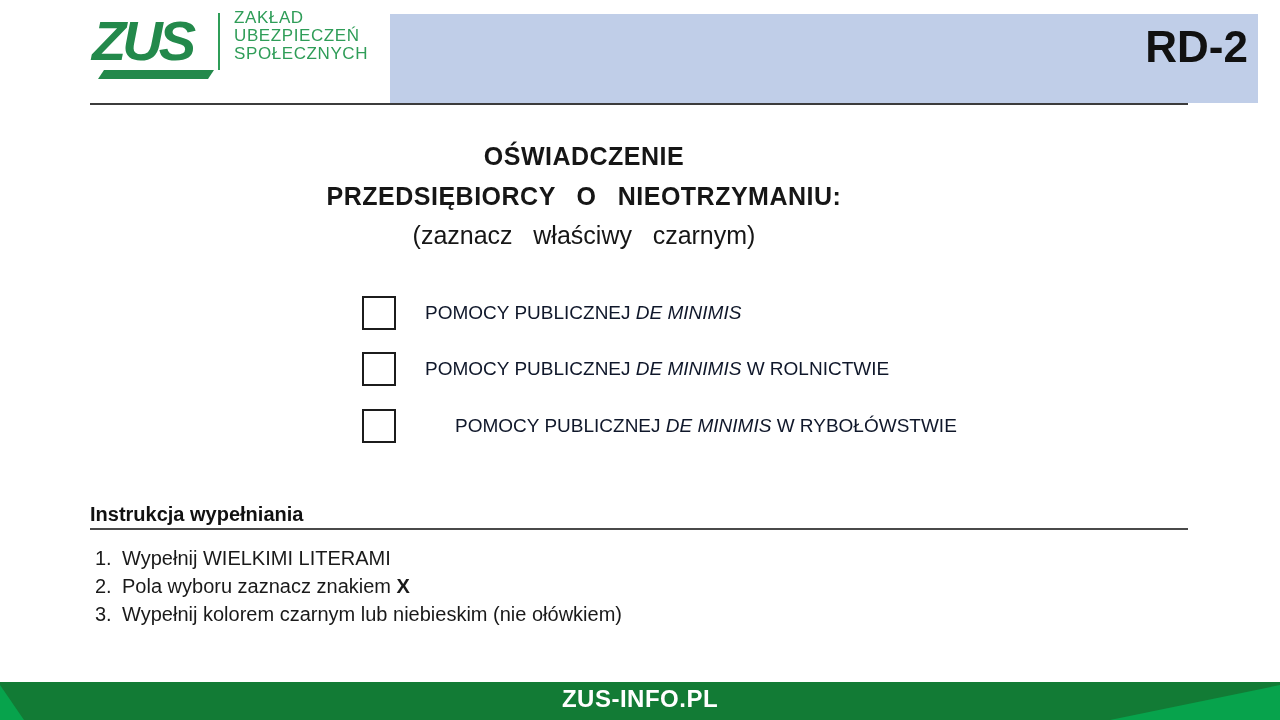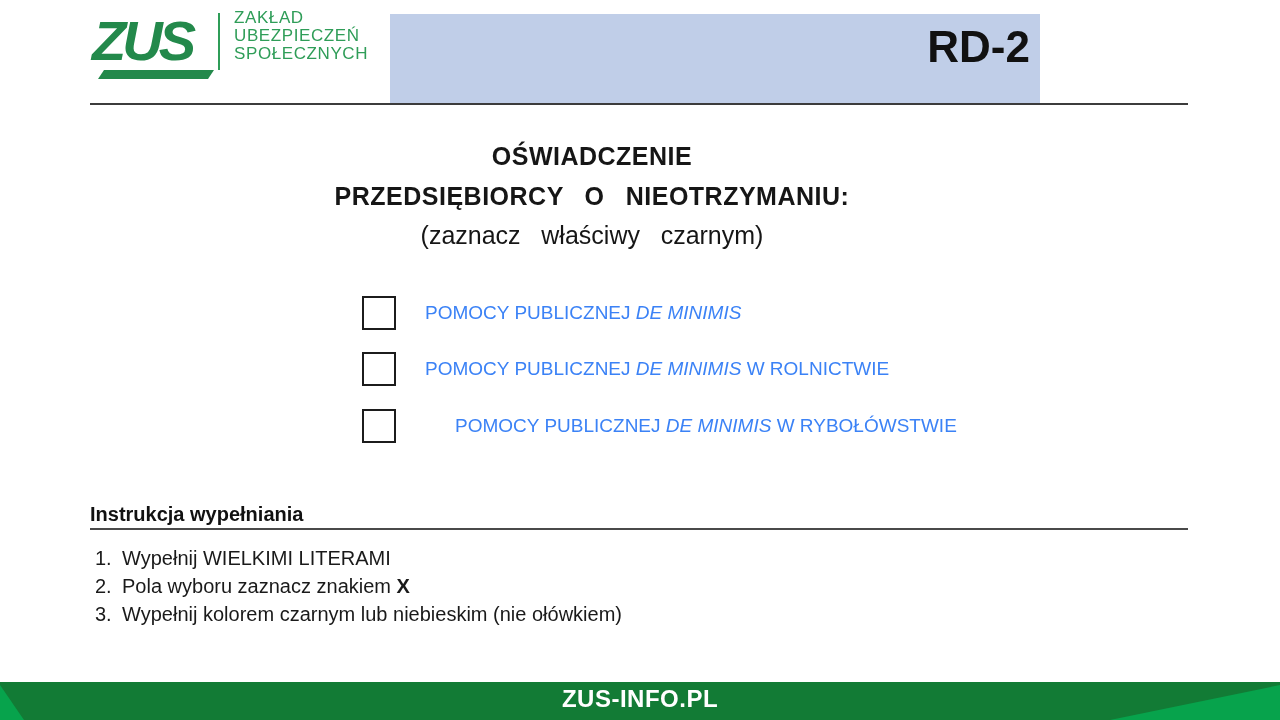--- a/index.html
+++ b/index.html
@@ -38,21 +38,21 @@
     line-height: 18px;
     font-weight: 500;
     letter-spacing: 0.6px;
     color: #2f9d58;
     white-space: pre-line;
   }
   .banner {
     position: absolute;
     left: 390px;
     top: 14px;
-    width: 650px;
+    width: 868px;
     height: 89px;
     background: #c0cee8;
   }
   .form-code {
     position: absolute;
     right: 10px;
     top: 8px;
     font-size: 44px;
     font-weight: bold;
     color: #111111;
@@ -63,21 +63,21 @@
     left: 90px;
     top: 103px;
     width: 1098px;
     height: 2px;
     background: #3c3c3c;
   }
 
   
   .title-line {
     position: absolute;
-    left: 8px;
+    left: 0;
     width: 1168px;
     text-align: center;
     color: #161616;
   }
   .title-1 { top: 142px; font-size: 25px; font-weight: bold; letter-spacing: 0.5px; }
   .title-2 { top: 182px; font-size: 25px; font-weight: bold; word-spacing: 0.55em; letter-spacing: 0.5px; }
   .title-3 { top: 221px; font-size: 25px; font-weight: normal; word-spacing: 0.55em; }
 
   
   .check-row {
@@ -94,21 +94,21 @@
     width: 34px;
     height: 34px;
     border: 2px solid #1c1c1c;
     background: #ffffff;
     flex: 0 0 auto;
     cursor: pointer;
   }
   .check-label {
     margin-left: 29px;
     font-size: 19px;
-    color: #3b82f6;
+    color: #0f172a;
     white-space: nowrap;
   }
   .check-label .it { font-style: italic; }
 
   
   .instr-heading {
     position: absolute;
     left: 90px;
     top: 503px;
     font-size: 20px;

